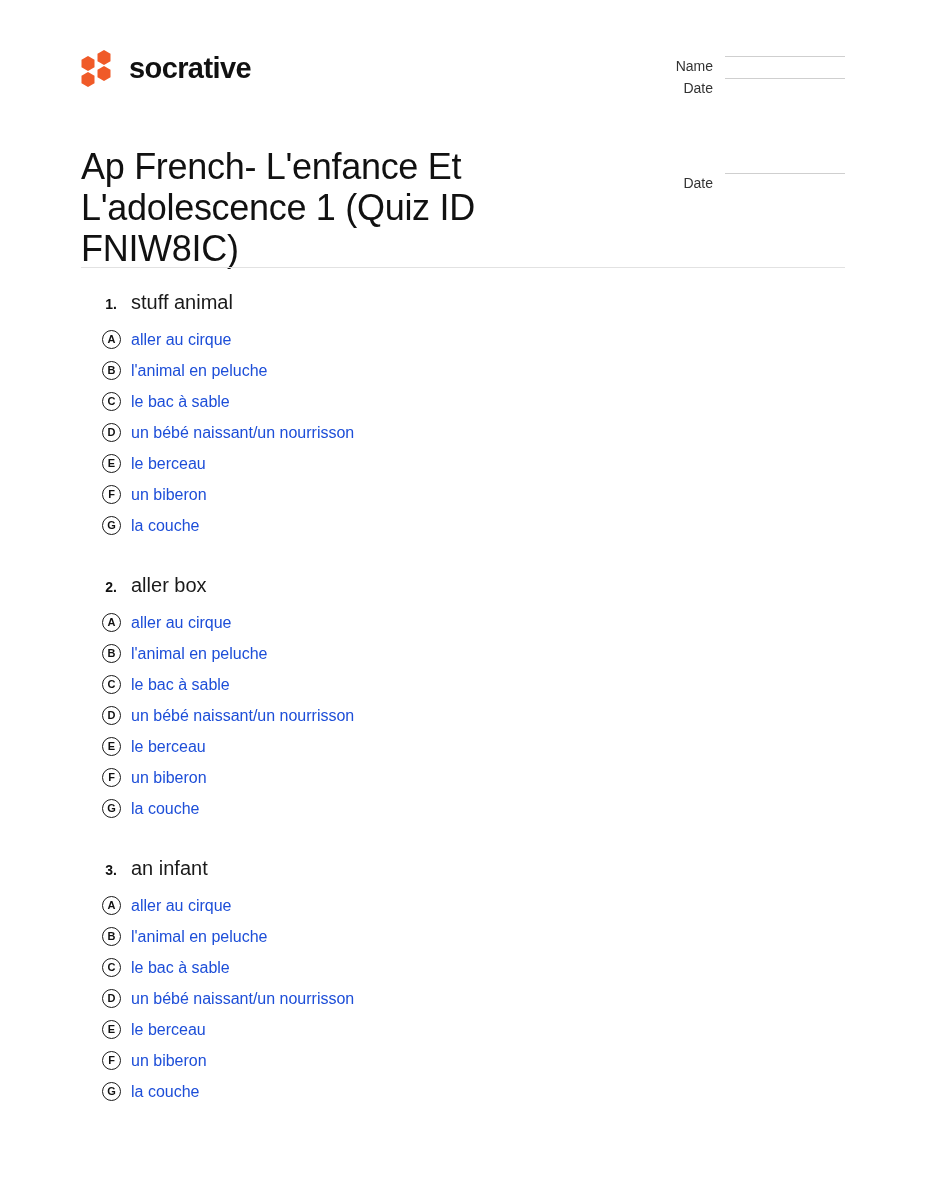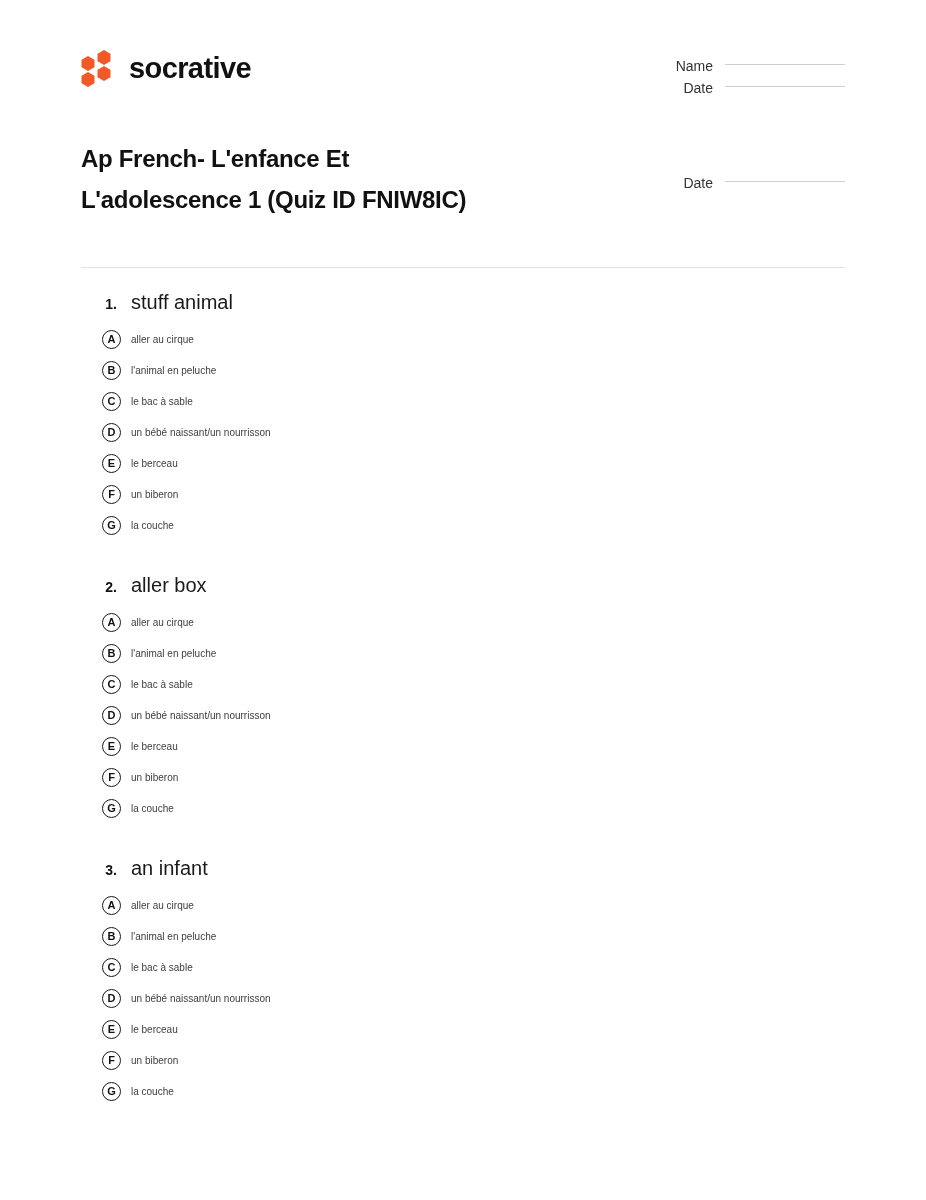--- a/index.html
+++ b/index.html
@@ -63,21 +63,21 @@
     letter-spacing: -0.6px;
     color: #111111;
     line-height: 1;
     white-space: nowrap;
   }
 
   
   .field {
     position: absolute;
     display: flex;
-    align-items: center;
+    align-items: flex-start;
     justify-content: flex-end;
   }
   .field-label {
     font-size: 14px;
     color: #333333;
     text-align: right;
     white-space: nowrap;
   }
   .field-rule {
     display: inline-block;
@@ -96,22 +96,22 @@
   #field-name  .field-rule,
   #field-date  .field-rule,
   #field-score .field-rule { width: 120px; }
 
   
   .quiz-title {
     position: absolute;
     left: 81px;
     top: 122px;
     width: 430px;
-    font-size: 24px;
-    font-weight: 700;
+    font-size: 36px;
+    font-weight: 400;
     line-height: 41px;
     letter-spacing: -0.3px;
     color: #111111;
   }
 
   .divider {
     position: absolute;
     left: 81px;
     top: 267px;
     width: 764px;
@@ -174,22 +174,22 @@
     display: flex;
     align-items: center;
     justify-content: center;
     font-size: 11px;
     font-weight: 700;
     color: #111111;
     box-sizing: border-box;
     line-height: 1;
   }
   .option-text {
-    font-size: 10px;
-    color: #404040;
+    font-size: 16px;
+    color: #1d4ed8;
     line-height: 20px;
   }
 </style>
 </head>
 <body>
 
 <div class="page">
 
   <div class="header">
     <div class="brand">

